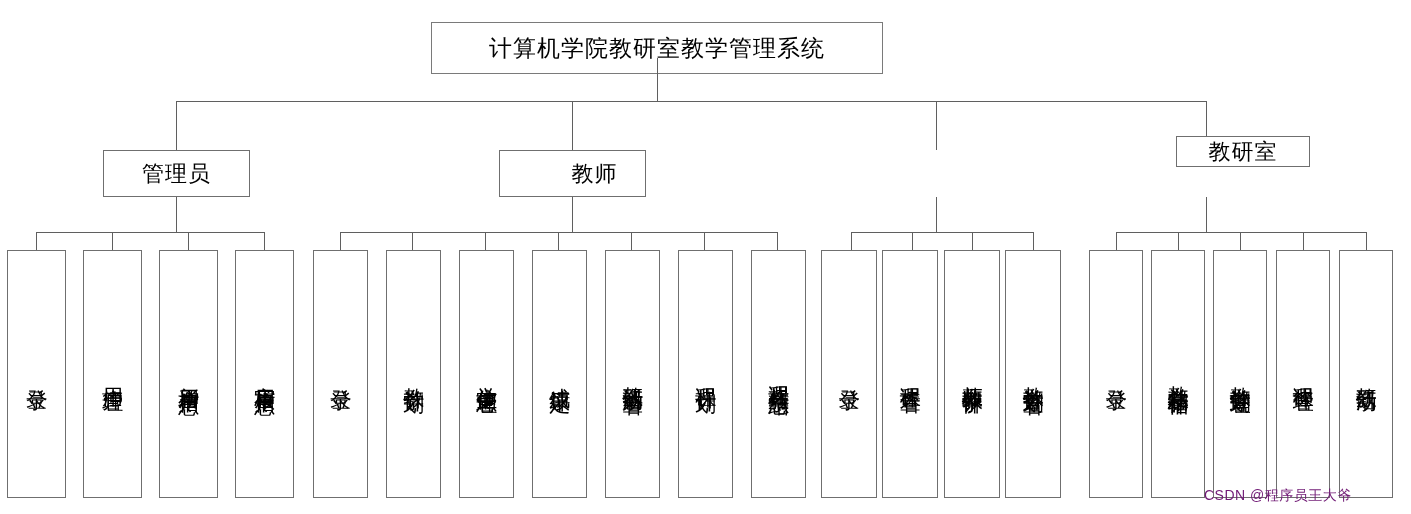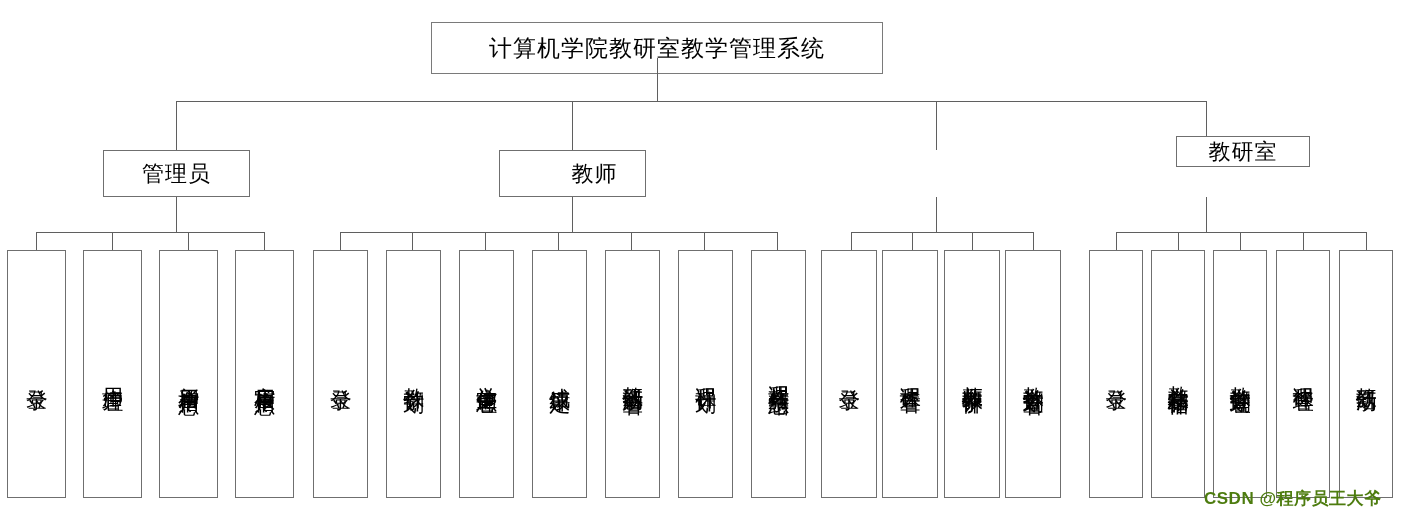--- a/index.html
+++ b/index.html
@@ -67,26 +67,25 @@
   }
   .ln.h { height: 1px; }
   .ln.v { width: 1px; }
 
   
   #watermark {
     position: absolute;
     left: 1204px;
     top: 487px;
     font-family: "Liberation Sans", sans-serif;
-    font-size: 17px;
-    color: #4d7c0f;
+    font-size: 14px;
+    color: #701a75;
     white-space: nowrap;
     letter-spacing: 0.5px;
     pointer-events: none;
-    font-weight: bold;
   }
 </style>
 </head>
 <body>
 
 <div id="diagram">
 
   <div class="node root" style="left:431px; top:22px; width:452px; height:52px;">
     <span>计算机学院教研室教学管理系统</span>
   </div>

